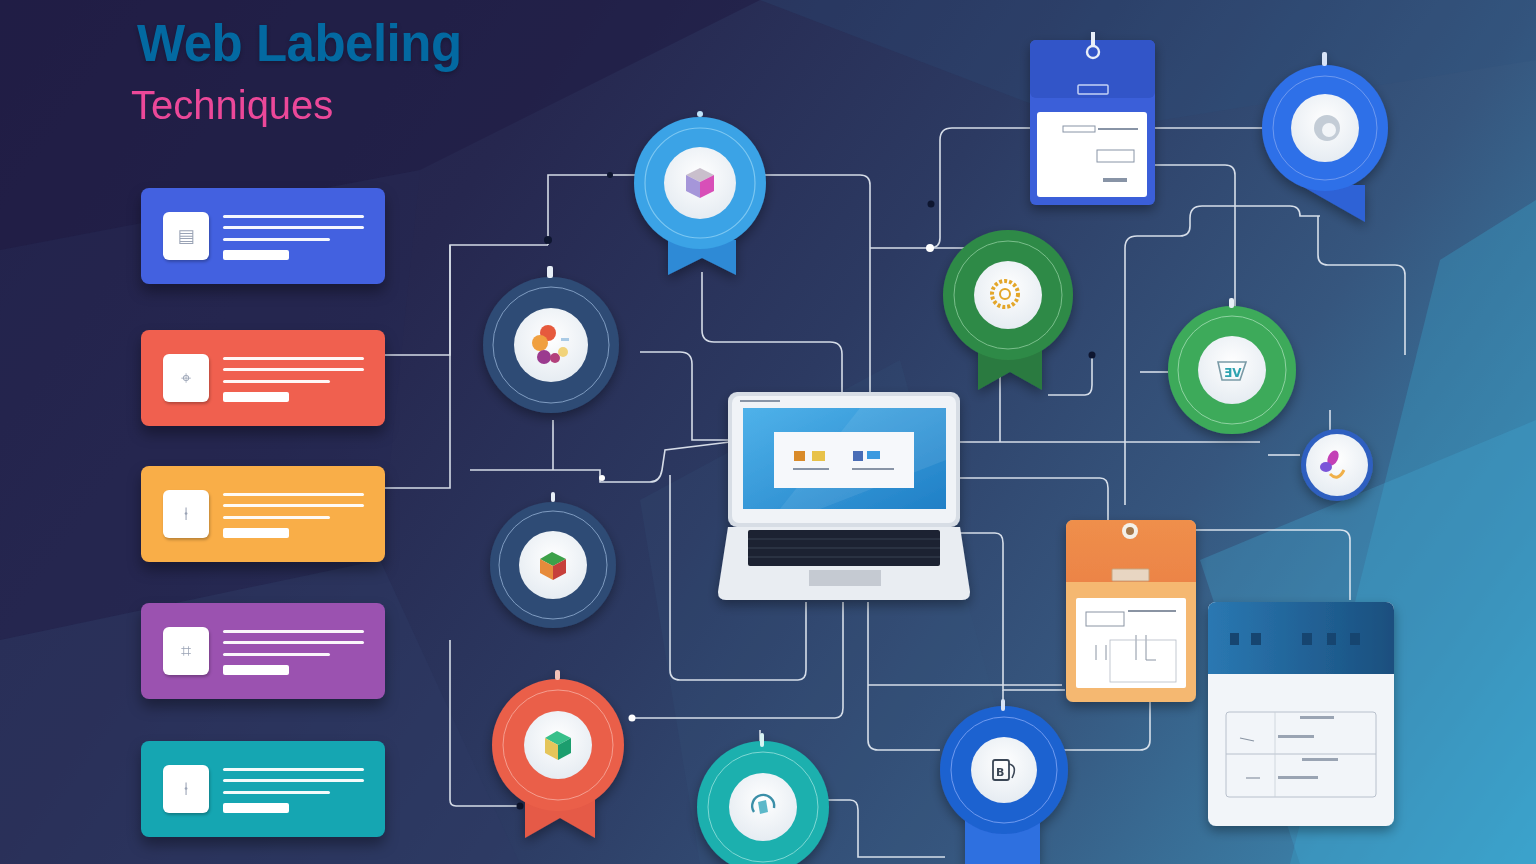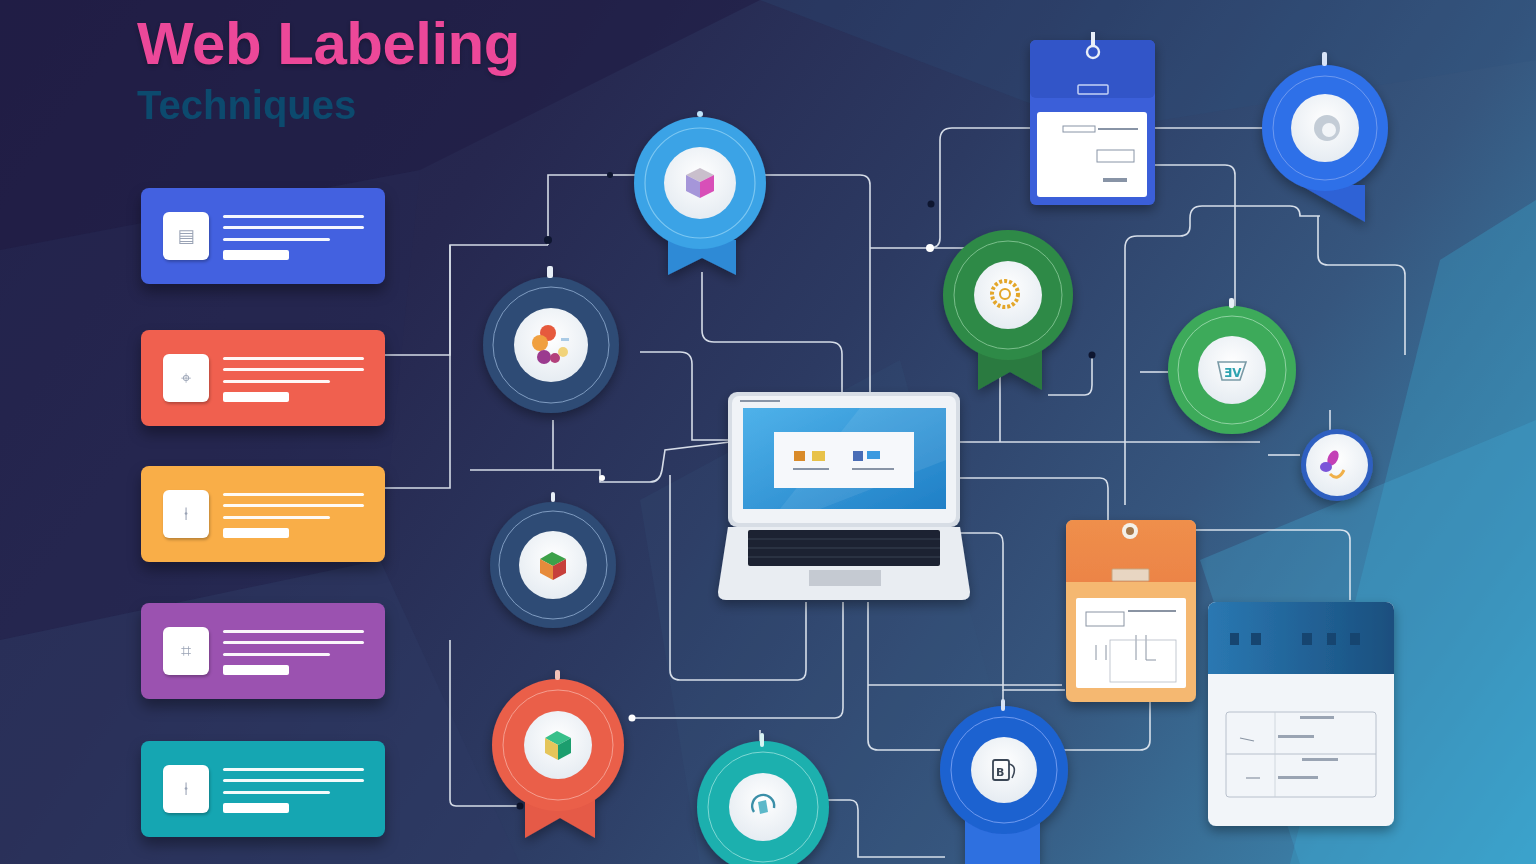--- a/index.html
+++ b/index.html
@@ -2,27 +2,27 @@
 <html><head>
 <meta charset="utf-8">
 <style>
   html, body { margin:0; padding:0; }
   body {
     width:1536px; height:864px; overflow:hidden; position:relative;
     font-family: "Liberation Sans", "DejaVu Sans", sans-serif;
     background: linear-gradient(125deg, #221f47 0%, #26274f 28%, #2c3a62 50%, #36567e 72%, #3a7aa2 88%, #3aa0c8 100%);
   }
   .title {
-    position:absolute; left:137px; top:12px; color:#ec4899;
-    font-weight:700; font-size:60px; letter-spacing:-0.5px; line-height:64px;
+    position:absolute; left:137px; top:12px; color:#0369a1;
+    font-weight:700; font-size:51px; letter-spacing:-0.5px; line-height:64px;
     text-shadow: 0 2px 4px rgba(0,0,0,0.25);
   }
   .subtitle {
-    position:absolute; left:137px; top:80px; color:#0c4a6e;
-    font-weight:700; font-size:40px; line-height:50px;
+    position:absolute; left:131px; top:80px; color:#ec4899;
+    font-weight:400; font-size:40px; line-height:50px;
   }
   .card {
     position:absolute; left:141px; width:244px; height:96px; border-radius:8px;
     box-shadow: 0 8px 14px rgba(0,0,0,0.35);
   }
   .card .icon-box {
     position:absolute; left:22px; top:24px; width:46px; height:48px;
     background:#ffffff; border-radius:6px; box-shadow: 1px 2px 3px rgba(0,0,0,0.25);
     display:flex; align-items:center; justify-content:center;
     color:#9aa3b5; font-size:18px;

